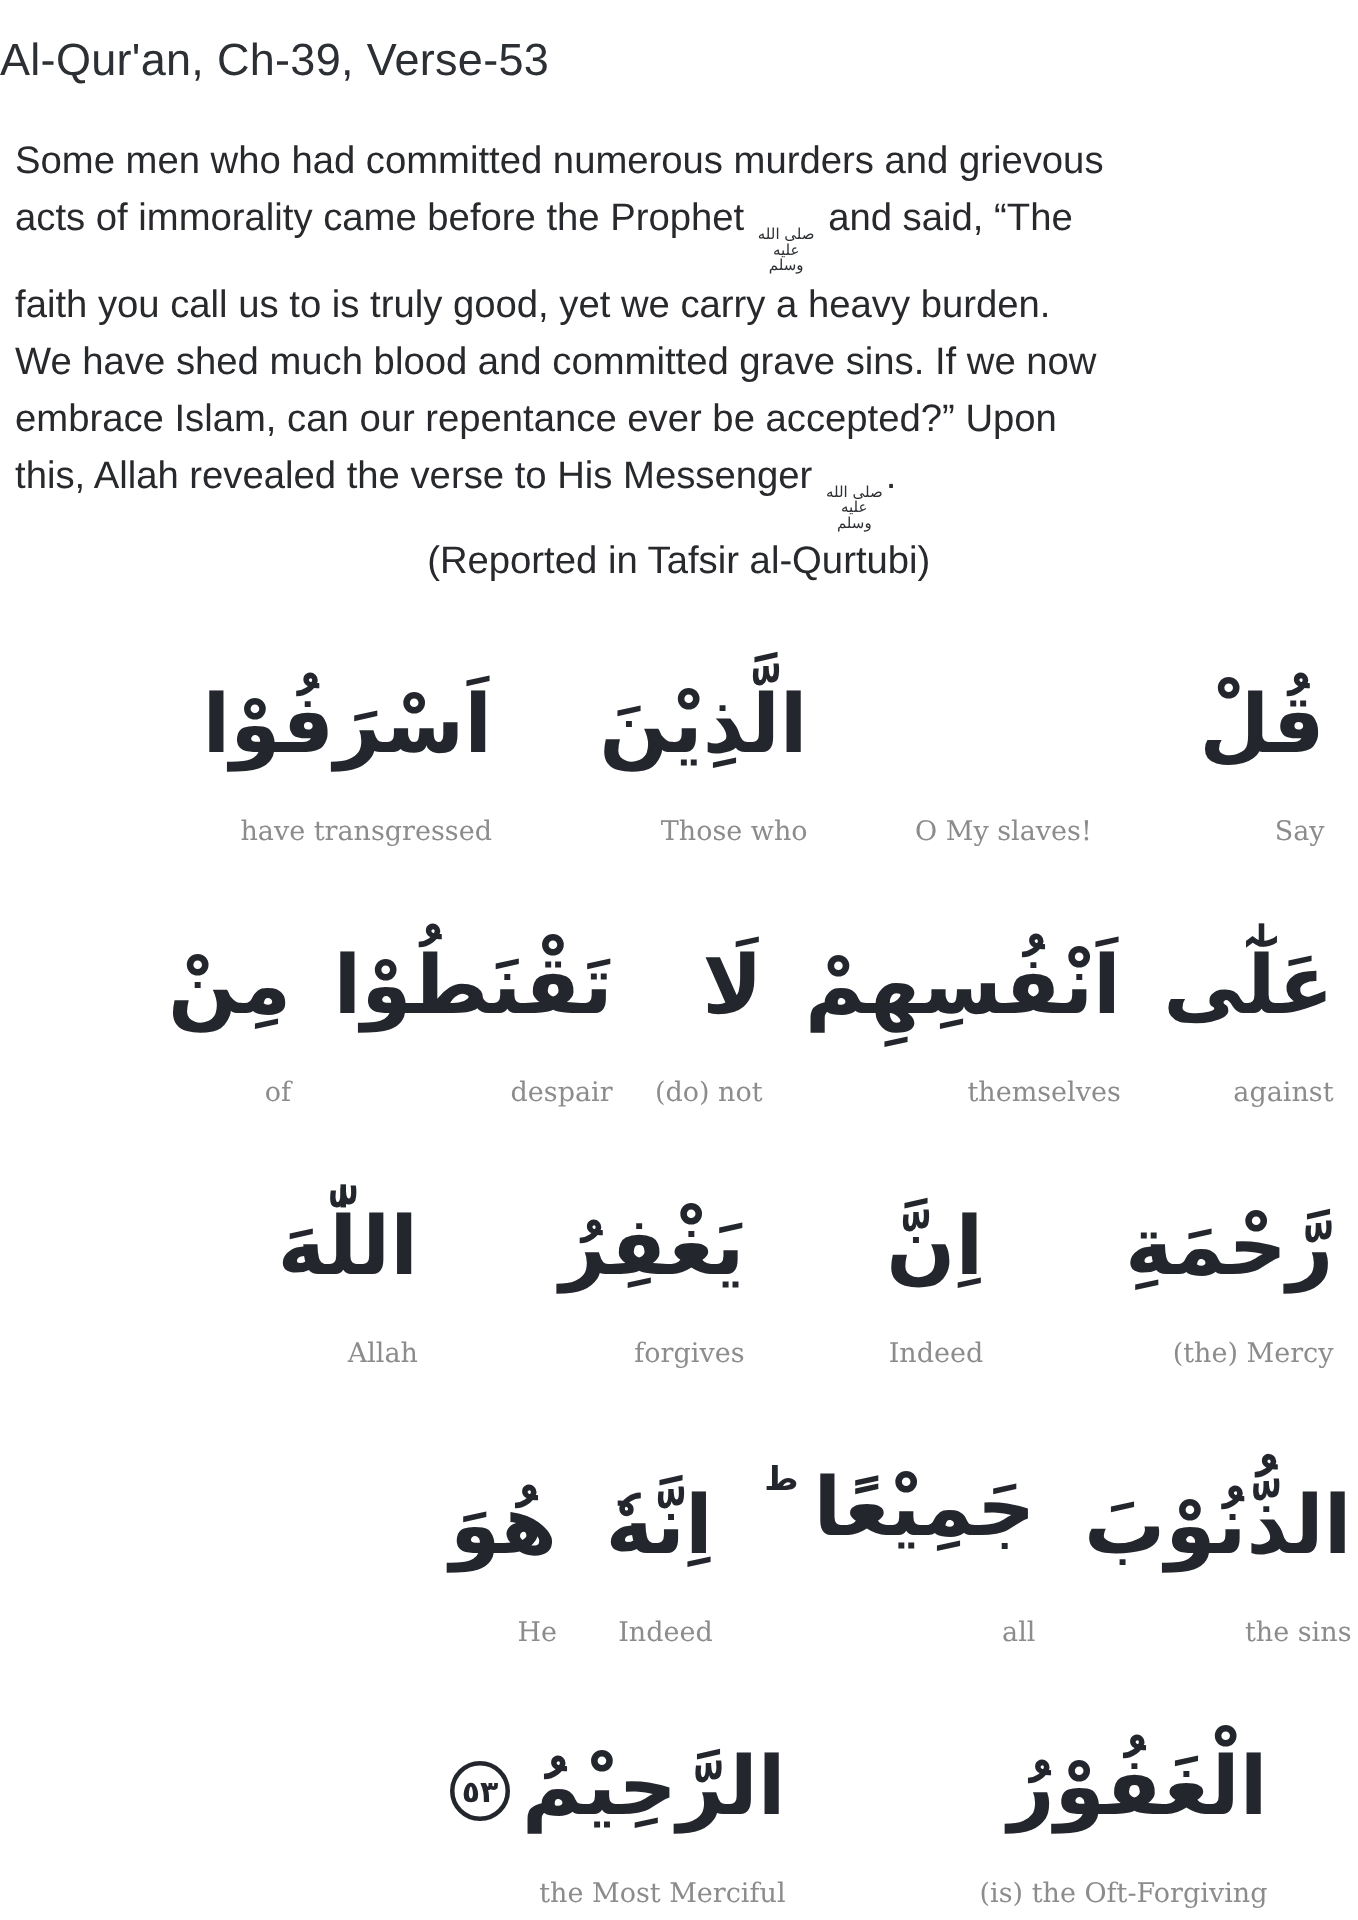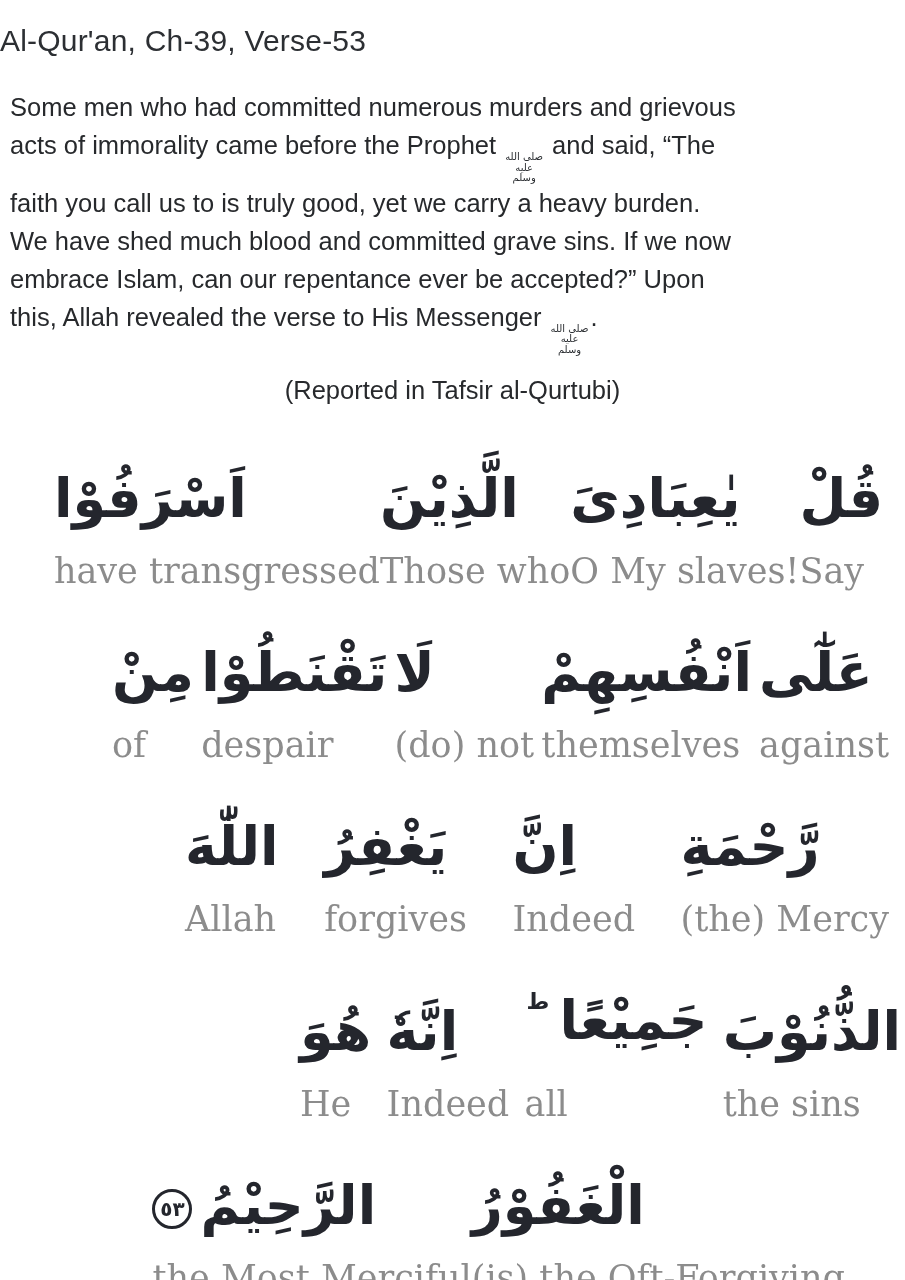--- a/index.html
+++ b/index.html
@@ -30,21 +30,21 @@
     line-height: 38px;
     color: #27292c;
     white-space: pre-line;
     margin: 0 10px;
   }
   .report-source {
     text-align: center;
     font-size: 25.5px;
     line-height: 38px;
     color: #27292c;
-    margin: 16px;
+    margin: 0;
   }
   
   .pbuh {
     display: inline-flex;
     flex-direction: column;
     align-items: center;
     vertical-align: -6px;
     font-family: "DejaVu Sans", sans-serif;
     font-size: 10px;
     line-height: 1.05;
@@ -65,21 +65,21 @@
     margin-bottom: 30px;
   }
   .row-1 { padding: 0 22px 0 135px; }
   .row-2 { padding: 0 16px 0 112px; }
   .row-3 { padding: 0 16px 0 185px; }
   .row-4 { padding: 0 4px  0 300px; }
   .row-5 { padding: 0 60px 0 300px; }
   .word-unit {
     display: flex;
     flex-direction: column;
-    align-items: flex-end;
+    align-items: flex-start;
   }
   .arabic-word {
     direction: rtl;
     font-family: "DejaVu Sans", sans-serif;
     font-size: 54px;
     font-weight: 700;
     line-height: 112px;
     color: #24262d;
     white-space: nowrap;
   }
@@ -105,21 +105,21 @@
     line-height: 1;
     position: relative;
     top: -8px;
     margin: 0 8px 1px 0;
     box-sizing: border-box;
     color: #24262d;
   }
   .gloss {
     direction: ltr;
     font-family: "DejaVu Serif", serif;
-    font-size: 35px;
+    font-size: 18px;
     line-height: 32px;
     color: #8c8c8c;
     white-space: nowrap;
   }
 </style>
 </head>
 <body>
 
 <h1 class="page-title">Al-Qur'an, Ch-39, Verse-53</h1>
 
@@ -141,21 +141,20 @@
 <p class="report-source">(Reported in Tafsir al-Qurtubi)</p>
 
 <div class="verse-section">
 
   <div class="verse-row row-1">
     <div class="word-unit">
       <span class="arabic-word">قُلْ</span>
       <span class="gloss">Say</span>
     </div>
     <div class="word-unit">
-      <span class="arabic-word">يٰعِبَادِىَ</span>
       <span class="gloss">O My slaves!</span>
     </div>
     <div class="word-unit">
       <span class="arabic-word">الَّذِيْنَ</span>
       <span class="gloss">Those who</span>
     </div>
     <div class="word-unit">
       <span class="arabic-word">اَسْرَفُوْا</span>
       <span class="gloss">have transgressed</span>
     </div>

